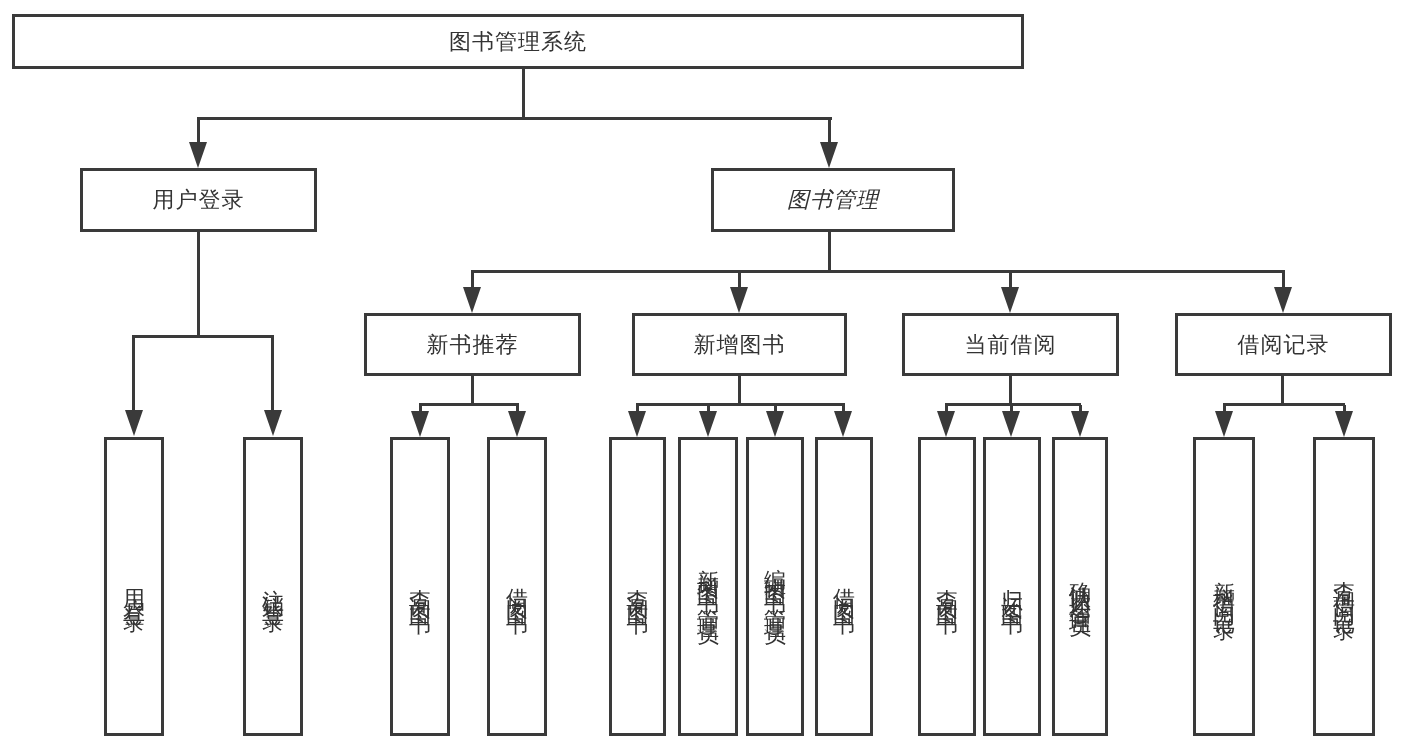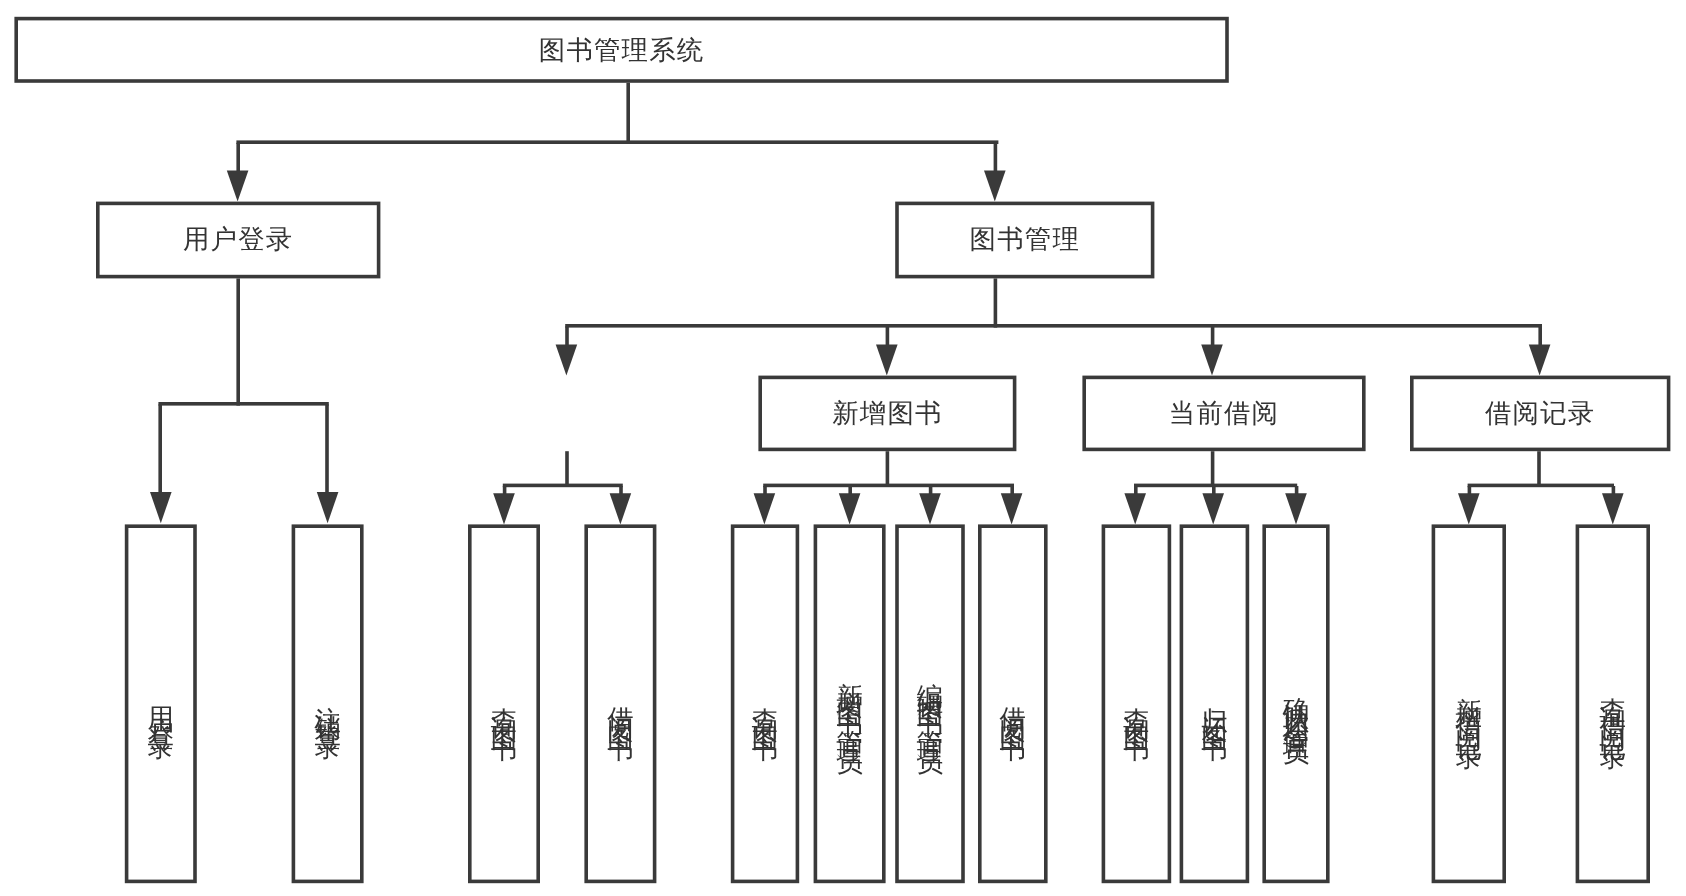--- a/index.html
+++ b/index.html
@@ -46,21 +46,21 @@
   <div class="vl" style="left:522px;top:69px;height:51px;"></div>
   <div class="hl" style="left:197px;top:117px;width:635px;"></div>
   <div class="vl" style="left:197px;top:119px;height:27px;"></div>
   <div class="arrowhead" style="left:189px;top:142px;"></div>
   <div class="vl" style="left:828px;top:119px;height:27px;"></div>
   <div class="arrowhead" style="left:820px;top:142px;"></div>
 
   <div class="box" style="left:80px;top:168px;width:237px;height:64px;">
     <span>用户登录</span>
   </div>
-  <div class="box" style="left:746px;top:168px;width:216px;height:64px;">
+  <div class="box" style="left:711px;top:168px;width:244px;height:64px;font-style:italic;">
     <span>图书管理</span>
   </div>
 
   <div class="vl" style="left:197px;top:232px;height:106px;"></div>
   <div class="hl" style="left:132px;top:335px;width:142px;"></div>
   <div class="vl" style="left:132px;top:337px;height:75px;"></div>
   <div class="arrowhead" style="left:125px;top:410px;"></div>
   <div class="vl" style="left:271px;top:337px;height:75px;"></div>
   <div class="arrowhead" style="left:264px;top:410px;"></div>
 
@@ -68,24 +68,27 @@
   <div class="hl" style="left:471px;top:270px;width:814px;"></div>
   <div class="vl" style="left:471px;top:272px;height:17px;"></div>
   <div class="arrowhead" style="left:463px;top:287px;"></div>
   <div class="vl" style="left:738px;top:272px;height:17px;"></div>
   <div class="arrowhead" style="left:730px;top:287px;"></div>
   <div class="vl" style="left:1009px;top:272px;height:17px;"></div>
   <div class="arrowhead" style="left:1001px;top:287px;"></div>
   <div class="vl" style="left:1282px;top:272px;height:17px;"></div>
   <div class="arrowhead" style="left:1274px;top:287px;"></div>
 
+  <div class="box" style="left:364px;top:313px;width:217px;height:63px;">
+    <span>新书推荐</span>
+  </div>
   <div class="box" style="left:632px;top:313px;width:215px;height:63px;">
     <span>新增图书</span>
   </div>
-  <div class="box" style="left:902px;top:313px;width:236px;height:63px;">
+  <div class="box" style="left:902px;top:313px;width:217px;height:63px;">
     <span>当前借阅</span>
   </div>
   <div class="box" style="left:1175px;top:313px;width:217px;height:63px;">
     <span>借阅记录</span>
   </div>
 
   <div class="vl" style="left:471px;top:376px;height:29px;"></div>
   <div class="vl" style="left:738px;top:376px;height:29px;"></div>
   <div class="vl" style="left:1009px;top:376px;height:29px;"></div>
   <div class="vl" style="left:1281px;top:376px;height:29px;"></div>

